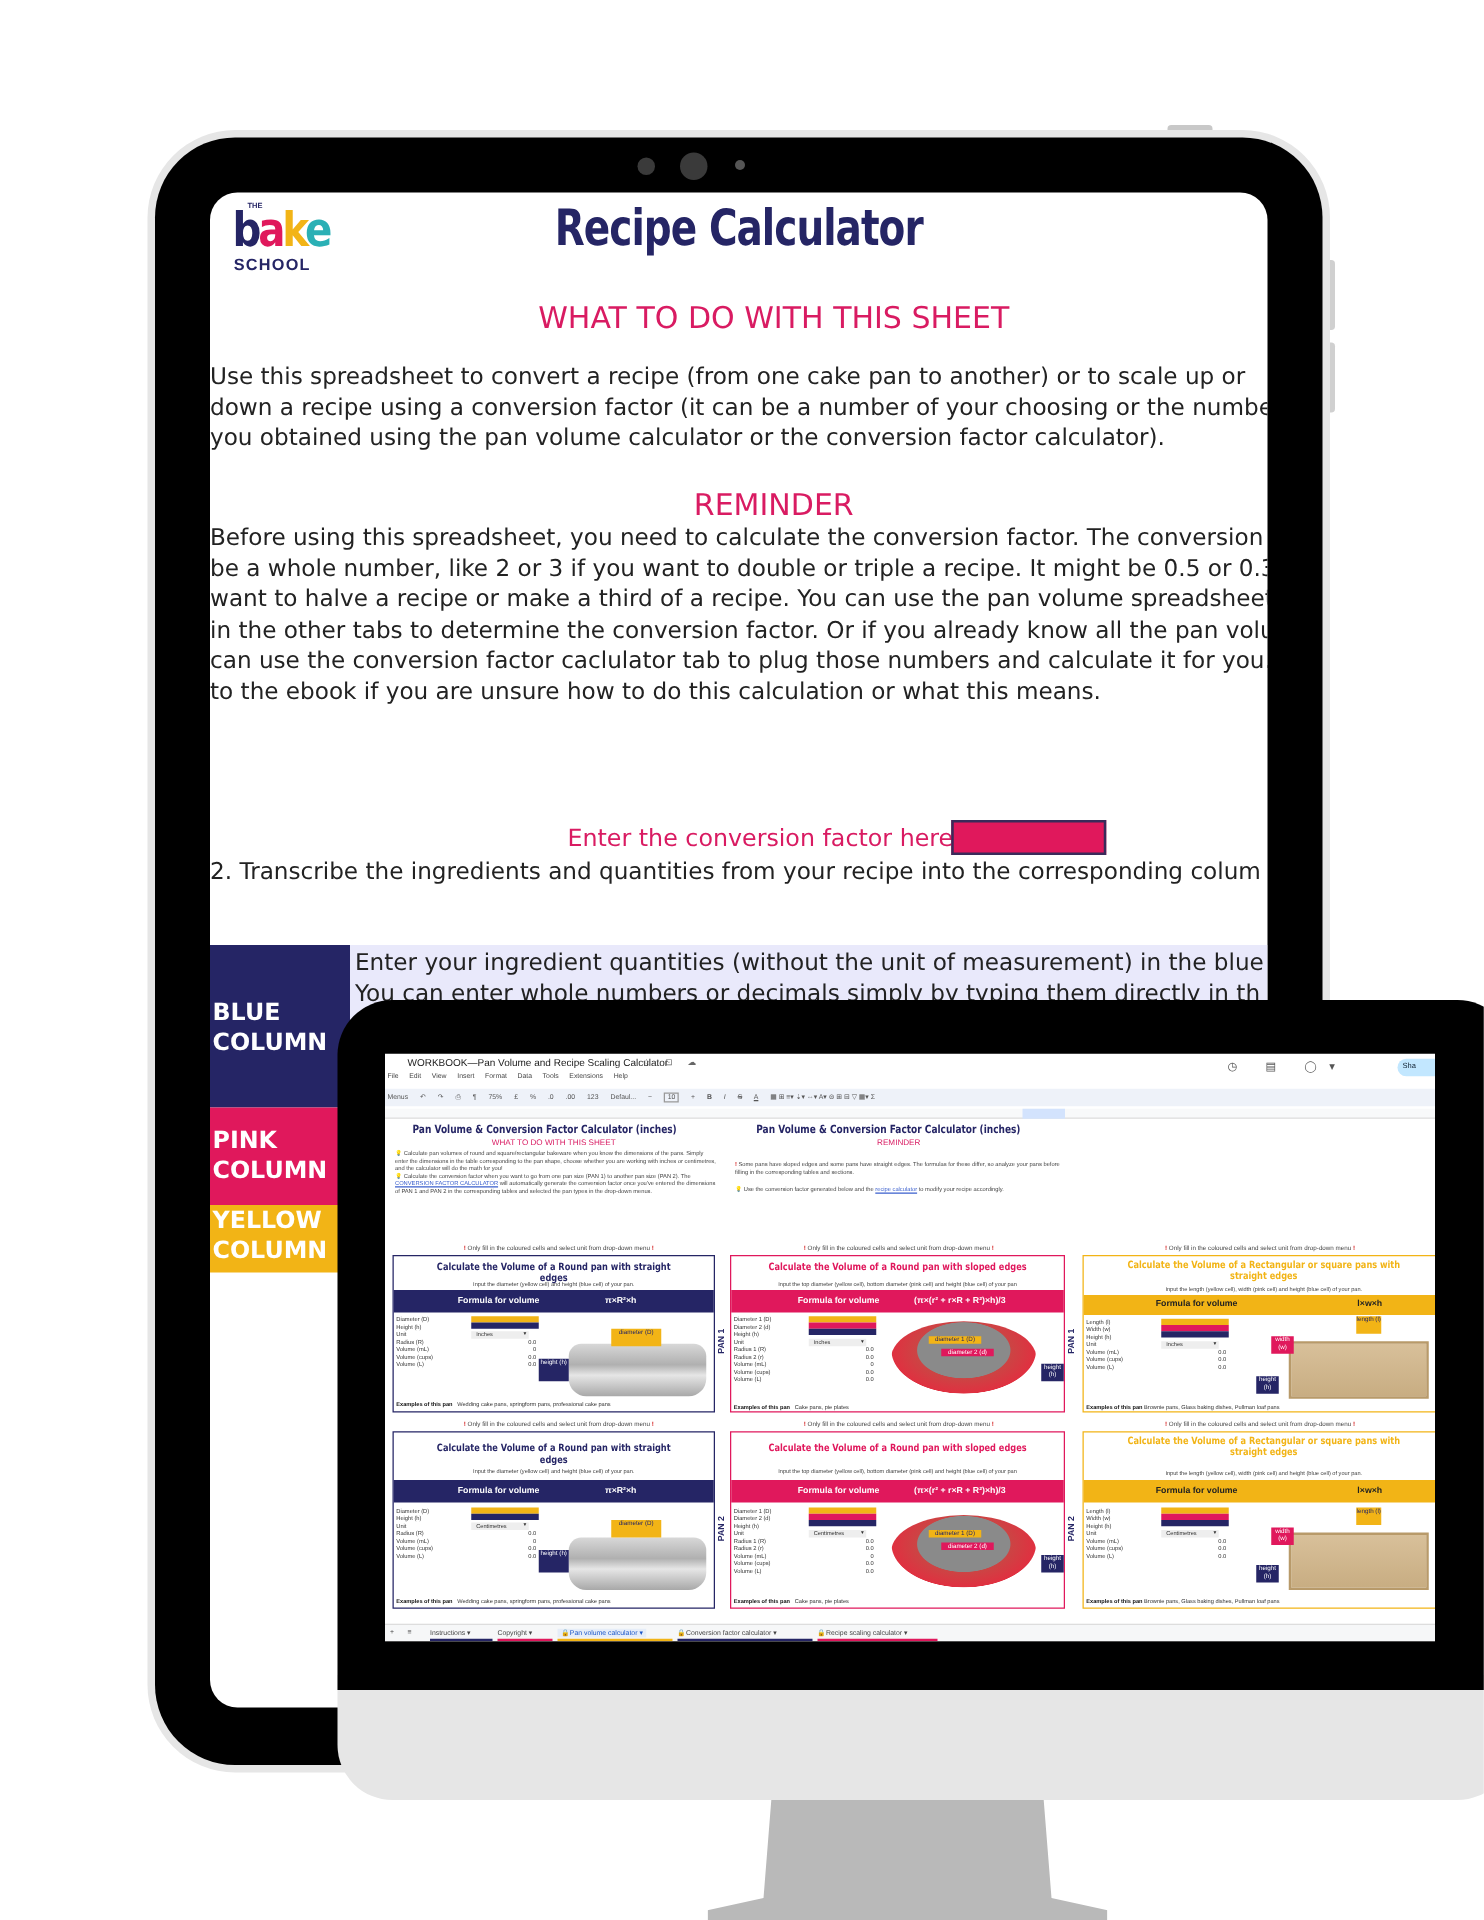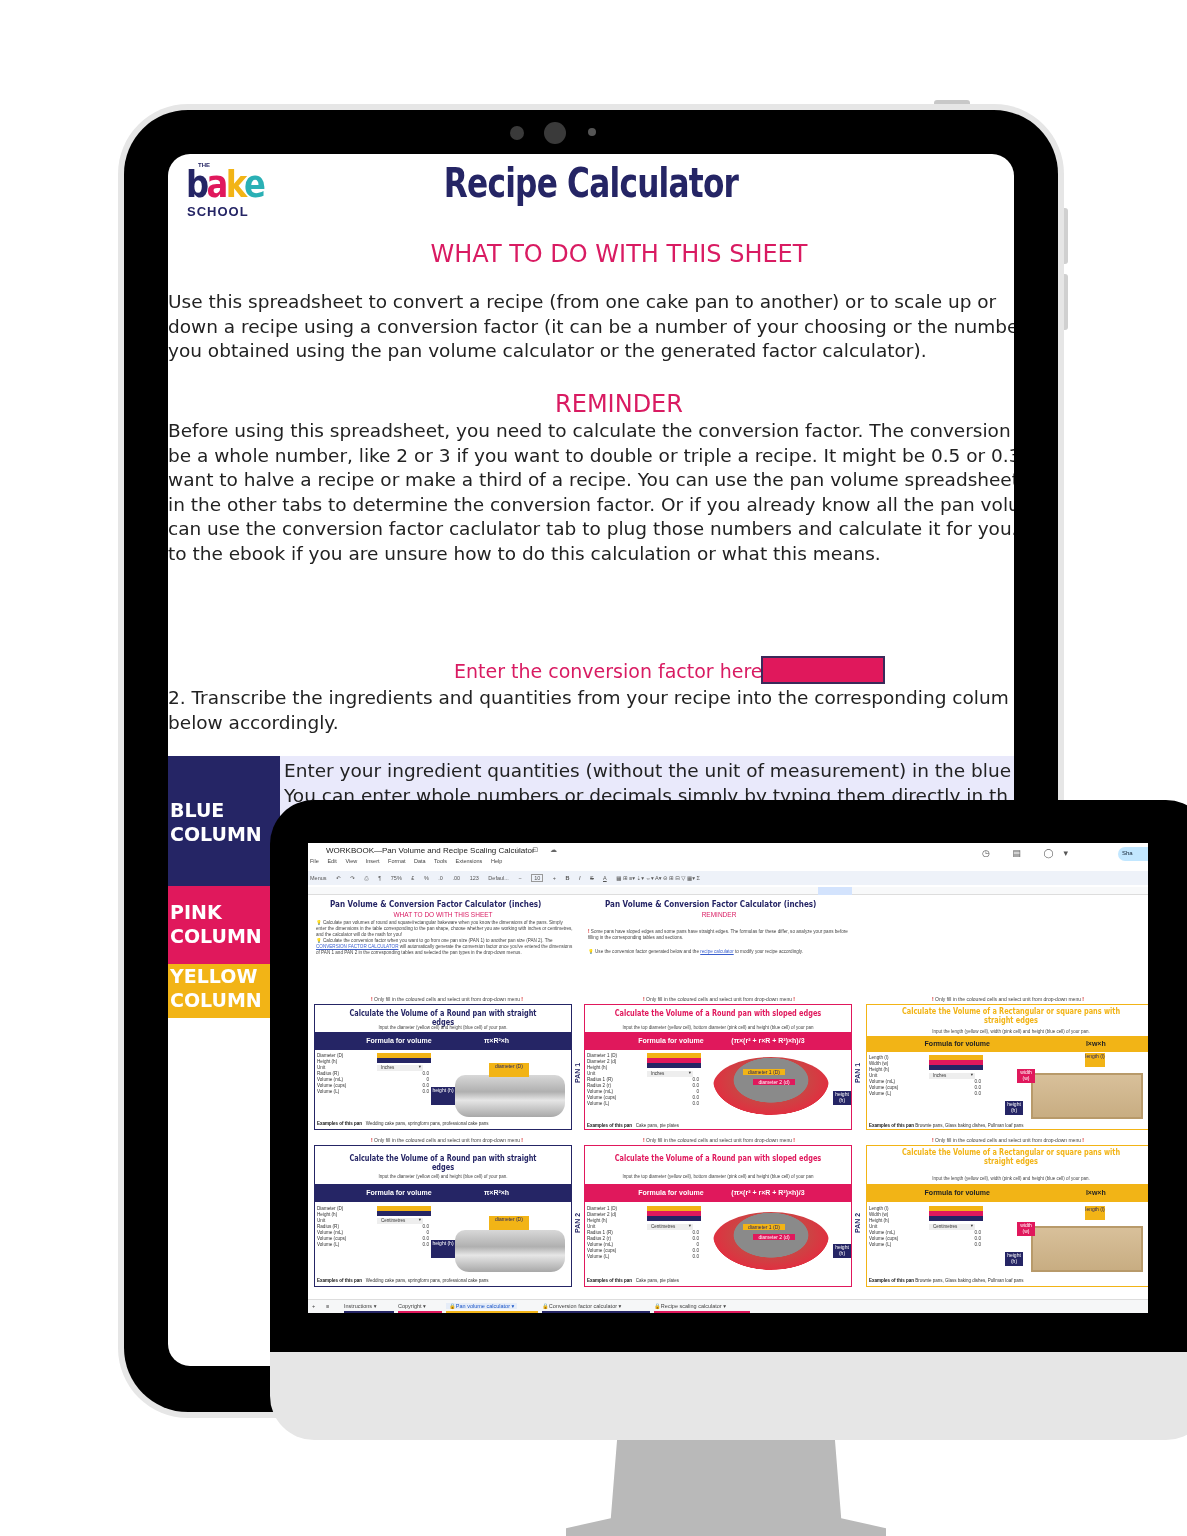--- a/index.html
+++ b/index.html
@@ -118,40 +118,39 @@
       </div>
       <span class="school">SCHOOL</span>
     </div>
 
     <div class="tab-title">Recipe Calculator</div>
 
     <div class="sec-heading" style="top:86px;">WHAT TO DO WITH THIS SHEET</div>
     <div class="body-text" style="top:136px;">
       <div>Use this spreadsheet to convert a recipe (from one cake pan to another) or to scale up or</div>
       <div>down a recipe using a conversion factor (it can be a number of your choosing or the numbe</div>
-      <div>you obtained using the pan volume calculator or the generated factor calculator).</div>
+      <div>you obtained using the pan volume calculator or the conversion factor calculator).</div>
     </div>
 
     <div class="sec-heading" style="top:236px;">REMINDER</div>
     <div class="body-text" style="top:265px;">
       <div>Before using this spreadsheet, you need to calculate the conversion factor. The conversion facto</div>
       <div>be a whole number, like 2 or 3 if you want to double or triple a recipe. It might be 0.5 or 0.33 if y</div>
       <div>want to halve a recipe or make a third of a recipe. You can use the pan volume spreadsheets pro</div>
       <div>in the other tabs to determine the conversion factor. Or if you already know all the pan volumes,</div>
       <div>can use the conversion factor caclulator tab to plug those numbers and calculate it for you. Refe</div>
       <div>to the ebook if you are unsure how to do this calculation or what this means.</div>
     </div>
 
 
     <div class="cf-label">Enter the conversion factor here</div>
     <div class="cf-input"></div>
 
     <div class="body-text" style="top:532px;">
       <div>2. Transcribe the ingredients and quantities from your recipe into the corresponding colum</div>
-      <div>below accordingly.</div>
     </div>
 
     <div class="col-band blue">
       <div>BLUE</div>
       <div>COLUMN</div>
     </div>
     <div class="col-band pink">
       <div>PINK</div>
       <div>COLUMN</div>
     </div>

